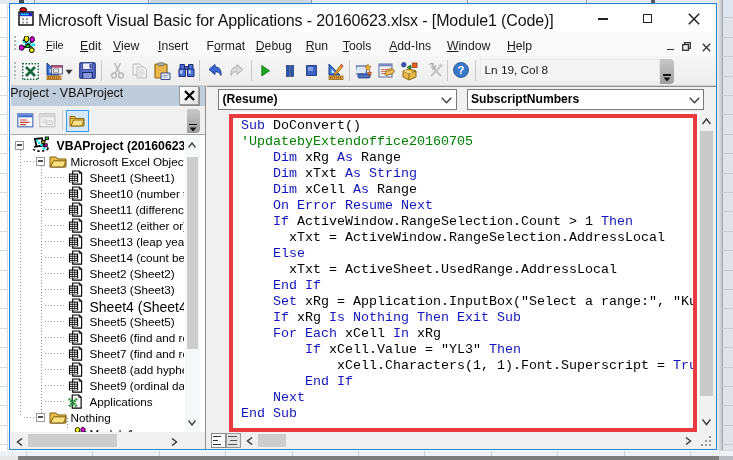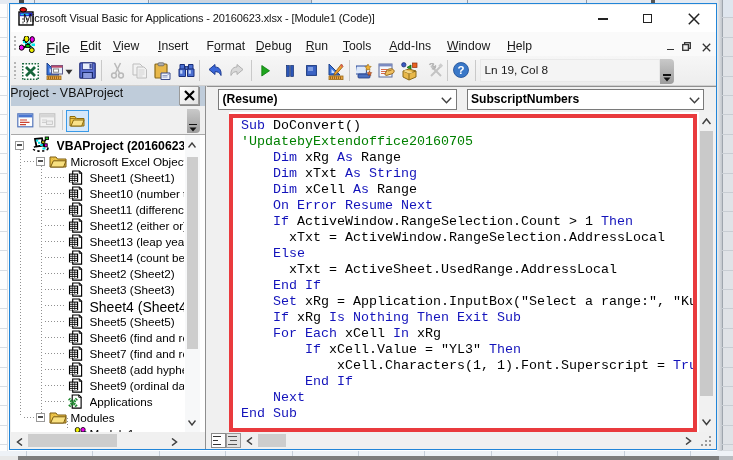--- a/index.html
+++ b/index.html
@@ -92,21 +92,21 @@
 <svg class="a" style="left:18px;top:7px" width="17" height="20" viewBox="0 0 17 20">
 <rect x="1" y="5" width="14" height="13" fill="#ffffff" stroke="#000" stroke-width="1.4"></rect>
 <rect x="1.8" y="5.8" width="12.4" height="3.4" fill="#2222cc"></rect>
 <rect x="2.6" y="6.6" width="8" height="1.6" fill="#22ccee"></rect>
 <ellipse cx="5.2" cy="2.8" rx="3.4" ry="2.2" fill="#dd1111" stroke="#000" stroke-width="1"></ellipse>
 <rect x="4" y="11" width="2" height="2" fill="#9a9a9a"></rect>
     <rect x="8" y="11" width="2" height="2" fill="#9a9a9a"></rect>
 <rect x="4" y="14.5" width="2" height="2" fill="#9a9a9a"></rect>
     <rect x="8" y="14.5" width="2" height="2" fill="#9a9a9a"></rect>
 </svg>
-<div class="a" style="left:23px;top:12px;font-size:11px;letter-spacing:-0.12px;color:#141414;white-space:nowrap">Microsoft Visual Basic for Applications - 20160623.xlsx - [Module1 (Code)]</div>
+<div class="a" style="left:38px;top:12px;font-size:16px;letter-spacing:-0.12px;color:#141414;white-space:nowrap">Microsoft Visual Basic for Applications - 20160623.xlsx - [Module1 (Code)]</div>
 <div class="a" style="left:598px;top:18px;width:10px;height:1.6px;background:#222"></div>
 <div class="a" style="left:642.5px;top:13.5px;width:9px;height:9px;border:1.6px solid #222;box-sizing:border-box"></div>
 <svg class="a" style="left:688px;top:12.5px" width="12" height="12" viewBox="0 0 12 12">
 <path d="M0.8 0.8 L11.2 11.2 M11.2 0.8 L0.8 11.2" stroke="#222" stroke-width="1.5"></path>
   </svg>
 <div class="a" style="left:10.5px;top:32px;width:705px;height:24px;background:#fafafa"></div>
 <div class="a" style="left:13.5px;top:36px;width:2px;height:16px;background-image:repeating-linear-gradient(#b5b5b5 0 2px,transparent 2px 4px)"></div>
 <svg class="a" style="left:19px;top:36px" width="18" height="17" viewBox="0 0 18 17">
 <g stroke="#000" stroke-width="1.8">
       <line x1="3" y1="13" x2="15" y2="4"></line>
@@ -119,21 +119,21 @@
       <rect x="9" y="9" width="2.2" height="2.2"></rect>
       <rect x="11" y="11" width="2.2" height="2.2"></rect>
       <rect x="12.5" y="7.5" width="3.5" height="2.6"></rect>
     </g>
 <rect x="6.8" y="8.6" width="4" height="3" fill="#00bb00" stroke="#000" stroke-width="0.8"></rect>
 <ellipse cx="7.5" cy="2.8" rx="2.4" ry="3" fill="#eeee00" stroke="#000" stroke-width="1"></ellipse>
 <ellipse cx="13.2" cy="3.4" rx="2.2" ry="2.8" fill="#ee00ee" stroke="#000" stroke-width="1"></ellipse>
 <ellipse cx="2.6" cy="11.6" rx="2.4" ry="2.6" fill="#ee00ee" stroke="#000" stroke-width="1"></ellipse>
 <ellipse cx="12.8" cy="14.2" rx="2.4" ry="2.4" fill="#eeee00" stroke="#000" stroke-width="1"></ellipse>
 </svg>
-<div class="a" style="left:46px;top:38.8px;font-size:15px;color:#1a1a1a;white-space:nowrap"><span style="text-decoration:underline">F</span>ile</div>
+<div class="a" style="left:46px;top:38.8px;font-size:11px;color:#1a1a1a;white-space:nowrap"><span style="text-decoration:underline">F</span>ile</div>
 <div class="a" style="left:80px;top:38.8px;font-size:12.2px;color:#1a1a1a;white-space:nowrap"><span style="text-decoration:underline">E</span>dit</div>
 <div class="a" style="left:113px;top:38.8px;font-size:12.2px;color:#1a1a1a;white-space:nowrap"><span style="text-decoration:underline">V</span>iew</div>
 <div class="a" style="left:158px;top:38.8px;font-size:12.2px;color:#1a1a1a;white-space:nowrap"><span style="text-decoration:underline">I</span>nsert</div>
 <div class="a" style="left:206.5px;top:38.8px;font-size:12.2px;color:#1a1a1a;white-space:nowrap">F<span style="text-decoration:underline">o</span>rmat</div>
 <div class="a" style="left:255.8px;top:38.8px;font-size:12.2px;color:#1a1a1a;white-space:nowrap"><span style="text-decoration:underline">D</span>ebug</div>
 <div class="a" style="left:305.7px;top:38.8px;font-size:12.2px;color:#1a1a1a;white-space:nowrap"><span style="text-decoration:underline">R</span>un</div>
 <div class="a" style="left:342.8px;top:38.8px;font-size:12.2px;color:#1a1a1a;white-space:nowrap"><span style="text-decoration:underline">T</span>ools</div>
 <div class="a" style="left:389.2px;top:38.8px;font-size:12.2px;color:#1a1a1a;white-space:nowrap"><span style="text-decoration:underline">A</span>dd-Ins</div>
 <div class="a" style="left:446.9px;top:38.8px;font-size:12.2px;color:#1a1a1a;white-space:nowrap"><span style="text-decoration:underline">W</span>indow</div>
 <div class="a" style="left:507px;top:38.8px;font-size:12.2px;color:#1a1a1a;white-space:nowrap"><span style="text-decoration:underline">H</span>elp</div>
@@ -644,21 +644,21 @@
   </svg>
 <div class="a" style="left:89.5px;top:394.5px;font-size:11.7px;font-weight:normal;color:#000;white-space:nowrap;max-width:94.5px;overflow:hidden">Applications</div>
 <div class="a" style="left:24px;top:417.0px;width:12px;height:1px;background-image:repeating-linear-gradient(90deg,#909090 0 1px,transparent 1px 3px)"></div>
 <div class="a" style="left:36px;top:412.5px;width:9px;height:9px;background:#fff;border:1px solid #999;box-sizing:border-box"></div>
 <div class="a" style="left:38px;top:416.4px;width:5px;height:1.2px;background:#505050"></div>
 <svg class="a" style="left:49px;top:410.0px" width="18" height="14" viewBox="0 0 18 14">
     <path d="M1 3 L1 13 L17 13 L17 5 L8.5 5 L7 3 Z" fill="#f2c94c" stroke="#7a5a10" stroke-width="1"></path>
 <path d="M1.6 13 L4.4 6.8 L17 6.8 L14.6 13 Z" fill="#f8e080" stroke="#7a5a10" stroke-width="1"></path>
 <path d="M2 4.2 l1.5 1.5 m1 -1.5 l1.5 1.5" stroke="#c8a030" stroke-width="0.7"></path>
   </svg>
-<div class="a" style="left:70.5px;top:410.5px;font-size:11.7px;font-weight:normal;color:#000;white-space:nowrap;max-width:113.5px;overflow:hidden">Modules</div>
+<div class="a" style="left:70.5px;top:410.5px;font-size:11.7px;font-weight:normal;color:#000;white-space:nowrap;max-width:113.5px;overflow:hidden">Nothing</div>
 <div class="a" style="left:66.5px;top:434.0px;width:7.5px;height:1px;background-image:repeating-linear-gradient(90deg,#909090 0 1px,transparent 1px 3px)"></div>
 <svg class="a" style="left:74px;top:426.5px" width="13" height="9" viewBox="0 0 13 9">
     <ellipse cx="3.5" cy="3" rx="2.3" ry="2.6" fill="#eeee00" stroke="#000" stroke-width="0.8"></ellipse>
 <ellipse cx="9" cy="2.8" rx="2.2" ry="2.4" fill="#ee00ee" stroke="#000" stroke-width="0.8"></ellipse>
 <rect x="4.5" y="5" width="4" height="3" fill="#00bb00" stroke="#000" stroke-width="0.6"></rect>
 <ellipse cx="11" cy="6.5" rx="2" ry="2" fill="#00dddd" stroke="#000" stroke-width="0.8"></ellipse>
   </svg>
 <div class="a" style="left:89.5px;top:426.5px;font-size:11.7px;font-weight:normal;color:#000;white-space:nowrap;max-width:94.5px;overflow:hidden">Module1</div>
 <div class="a" style="left:184.5px;top:135.4px;width:15px;height:297px;background:#f7f8f9"></div>
 <svg class="a" style="left:188px;top:141.5px" width="8" height="6" viewBox="0 0 8 6">

